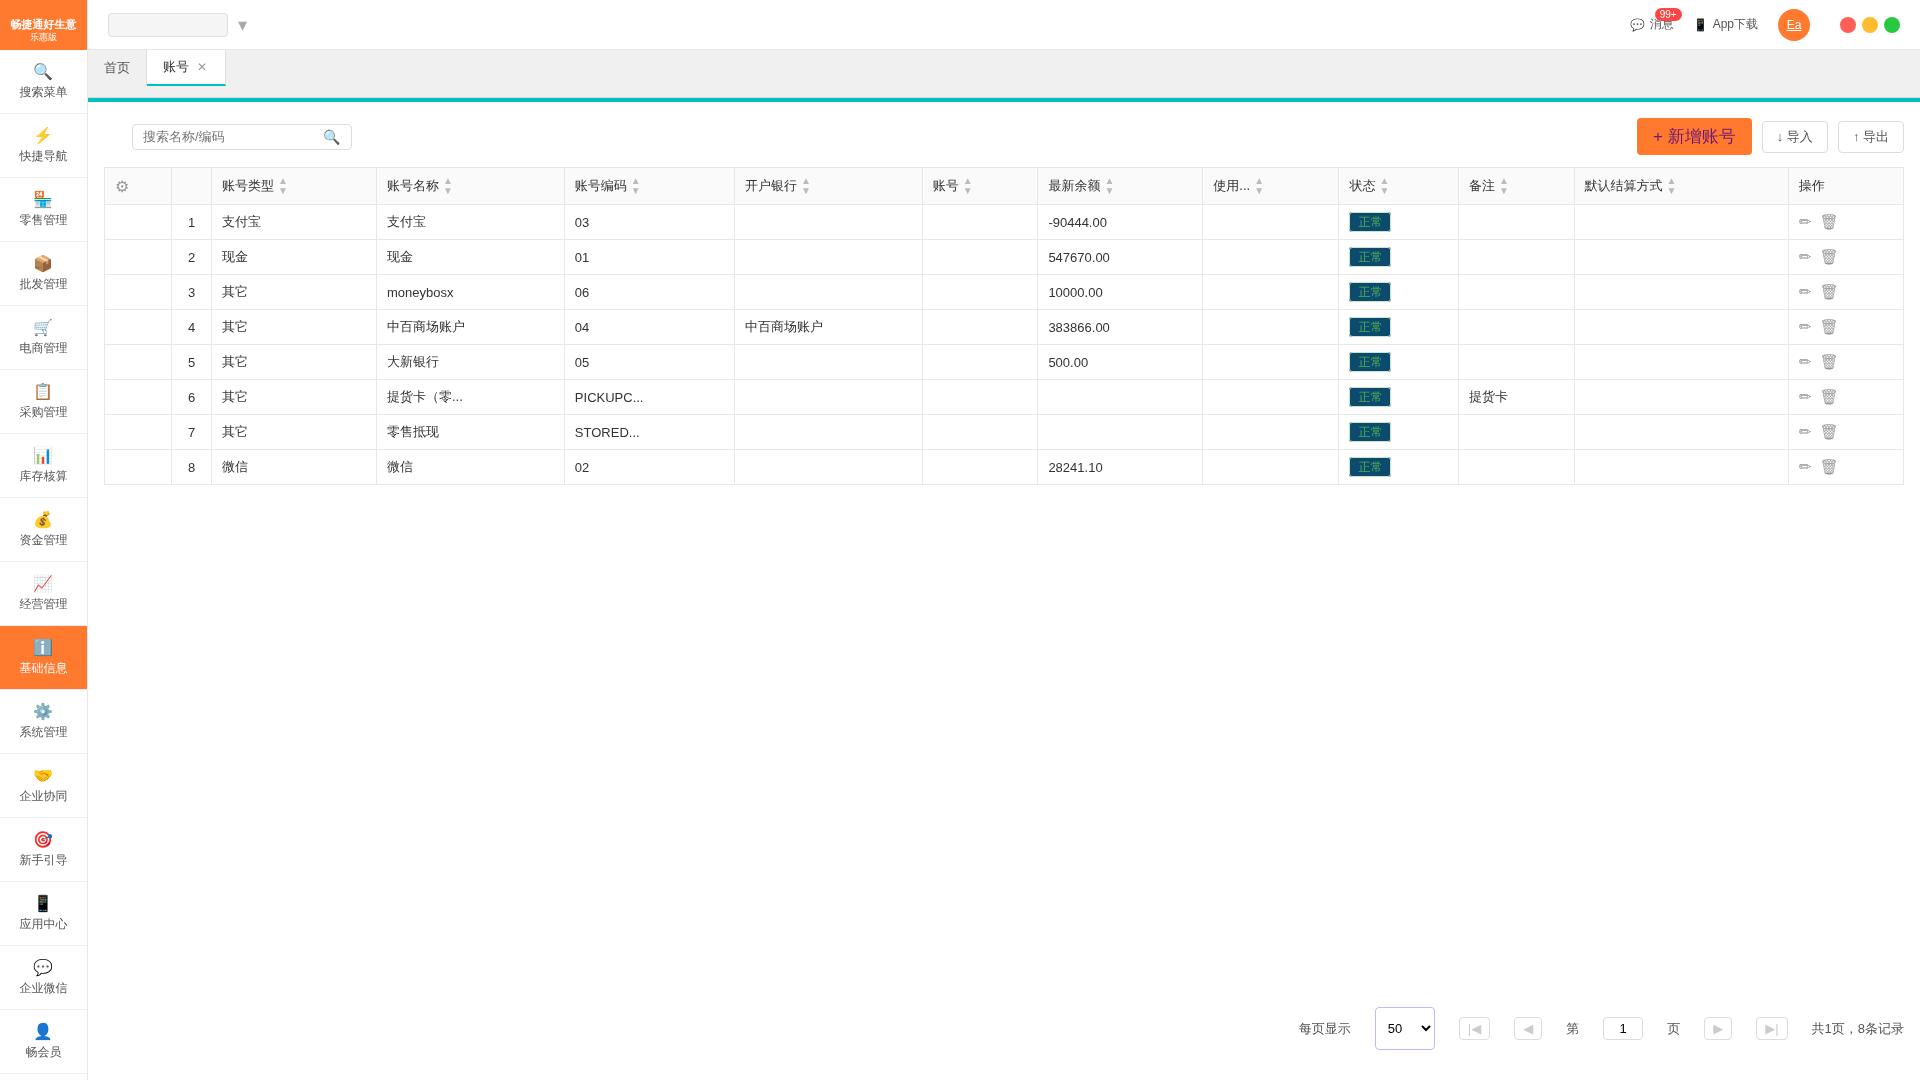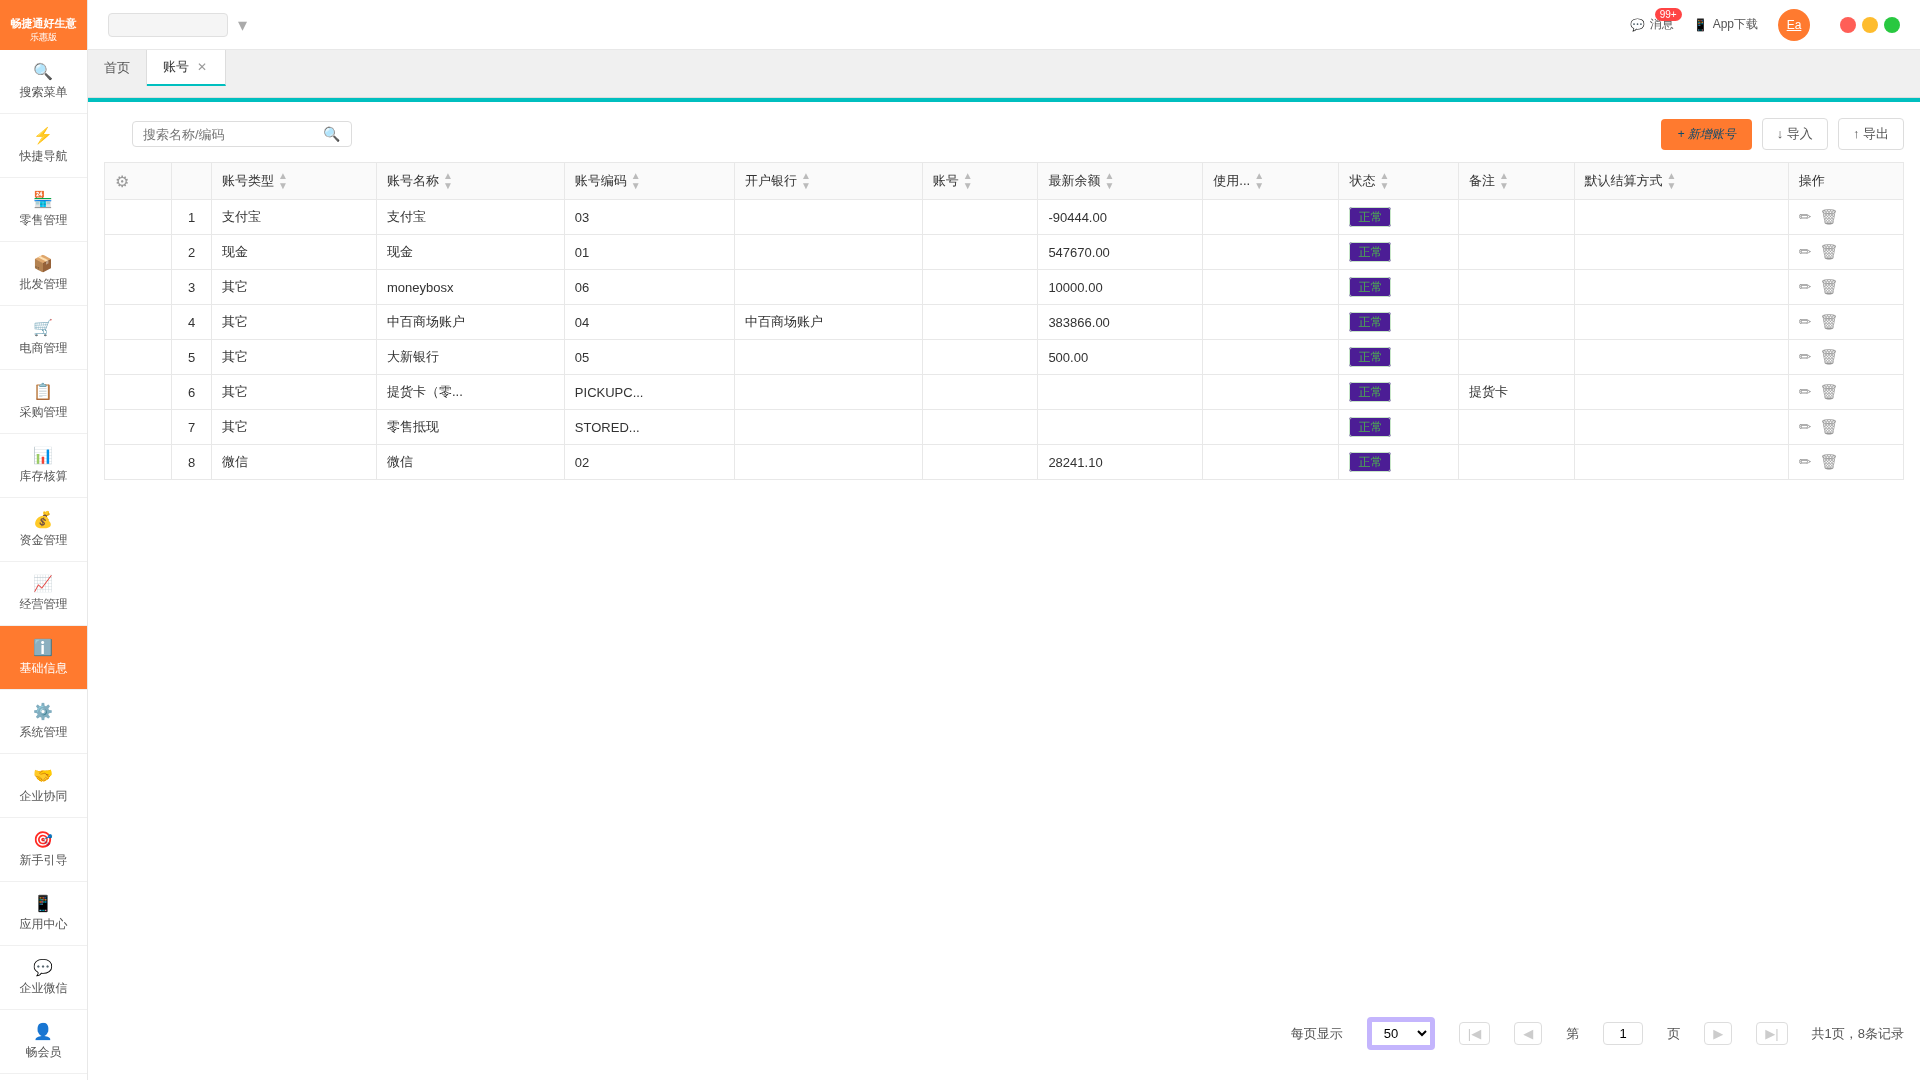--- a/index.html
+++ b/index.html
@@ -22,21 +22,20 @@
       justify-content: center;
       height: 50px;
       position: relative;
     }
     .sidebar-logo-text {
       color: white;
       font-size: 11px;
       font-weight: bold;
       text-align: center;
       line-height: 1.2;
-      font-family: Liberation Mono, monospace;
     }
     .sidebar-logo-sub {
       color: white;
       font-size: 9px;
       position: absolute;
       bottom: 6px;
       left: 0; right: 0;
       text-align: center;
     }
     .sidebar-item {
@@ -194,30 +193,29 @@
       background: transparent;
     }
     .search-icon { color: #999; font-size: 14px; cursor: pointer; }
     .toolbar-right {
       display: flex;
       align-items: center;
       gap: 10px;
     }
     .btn-add {
       background: #ff7a2f;
-      color: #0c4a6e;
+      color: #701a75;
       border: none;
       border-radius: 4px;
       padding: 7px 16px;
-      font-size: 12px;
+      font-size: 17px;
       cursor: pointer;
       display: flex;
       align-items: center;
       gap: 4px;
-      font-style: italic;
     }
     .btn-import, .btn-export {
       background: white;
       color: #555;
       border: 1px solid #ddd;
       border-radius: 4px;
       padding: 6px 14px;
       font-size: 13px;
       cursor: pointer;
       display: flex;
@@ -248,21 +246,21 @@
     }
     .col-sortable {
       display: flex;
       align-items: center;
       gap: 4px;
       cursor: pointer;
     }
     .sort-arrows { color: #bbb; font-size: 10px; display: flex; flex-direction: column; line-height: 1; }
     .sort-arrows span { line-height: 1; }
     .status-badge {
-      background: #4c1d95;
+      background: #0c4a6e;
       color: #4caf50;
       border: 1px solid #c8e6c9;
       border-radius: 3px;
       padding: 2px 8px;
       font-size: 12px;
     }
     .action-btns {
       display: flex;
       gap: 8px;
     }
@@ -284,23 +282,23 @@
       position: absolute;
       bottom: 30px;
       right: 16px;
       display: flex;
       align-items: center;
       gap: 24px;
       font-size: 13px;
       color: #555;
     }
     .page-size-select {
-      border: 5px solid #c4b5fd;
+      border: 1px solid #c4b5fd;
       border-radius: 4px;
-      padding: 3px 8px;
+      padding: 12px 8px;
       font-size: 13px;
       background: white;
       cursor: pointer;
     }
     .page-nav-btn {
       border: 1px solid #ddd;
       border-radius: 4px;
       padding: 3px 8px;
       background: white;
       cursor: pointer;

